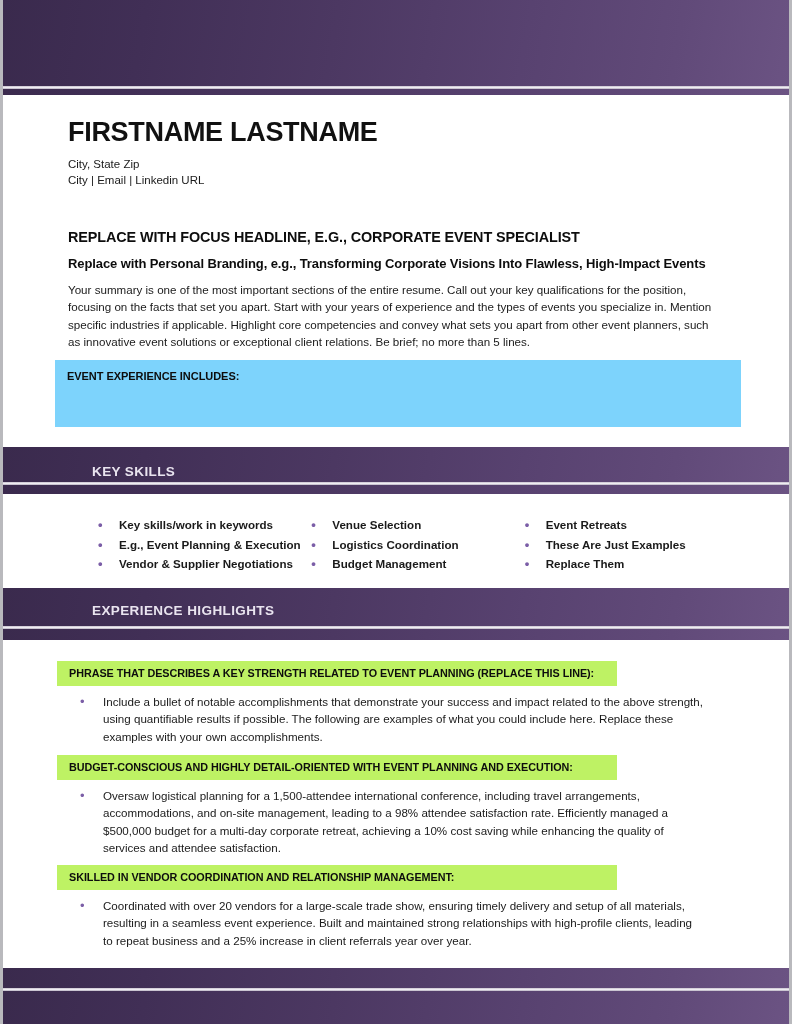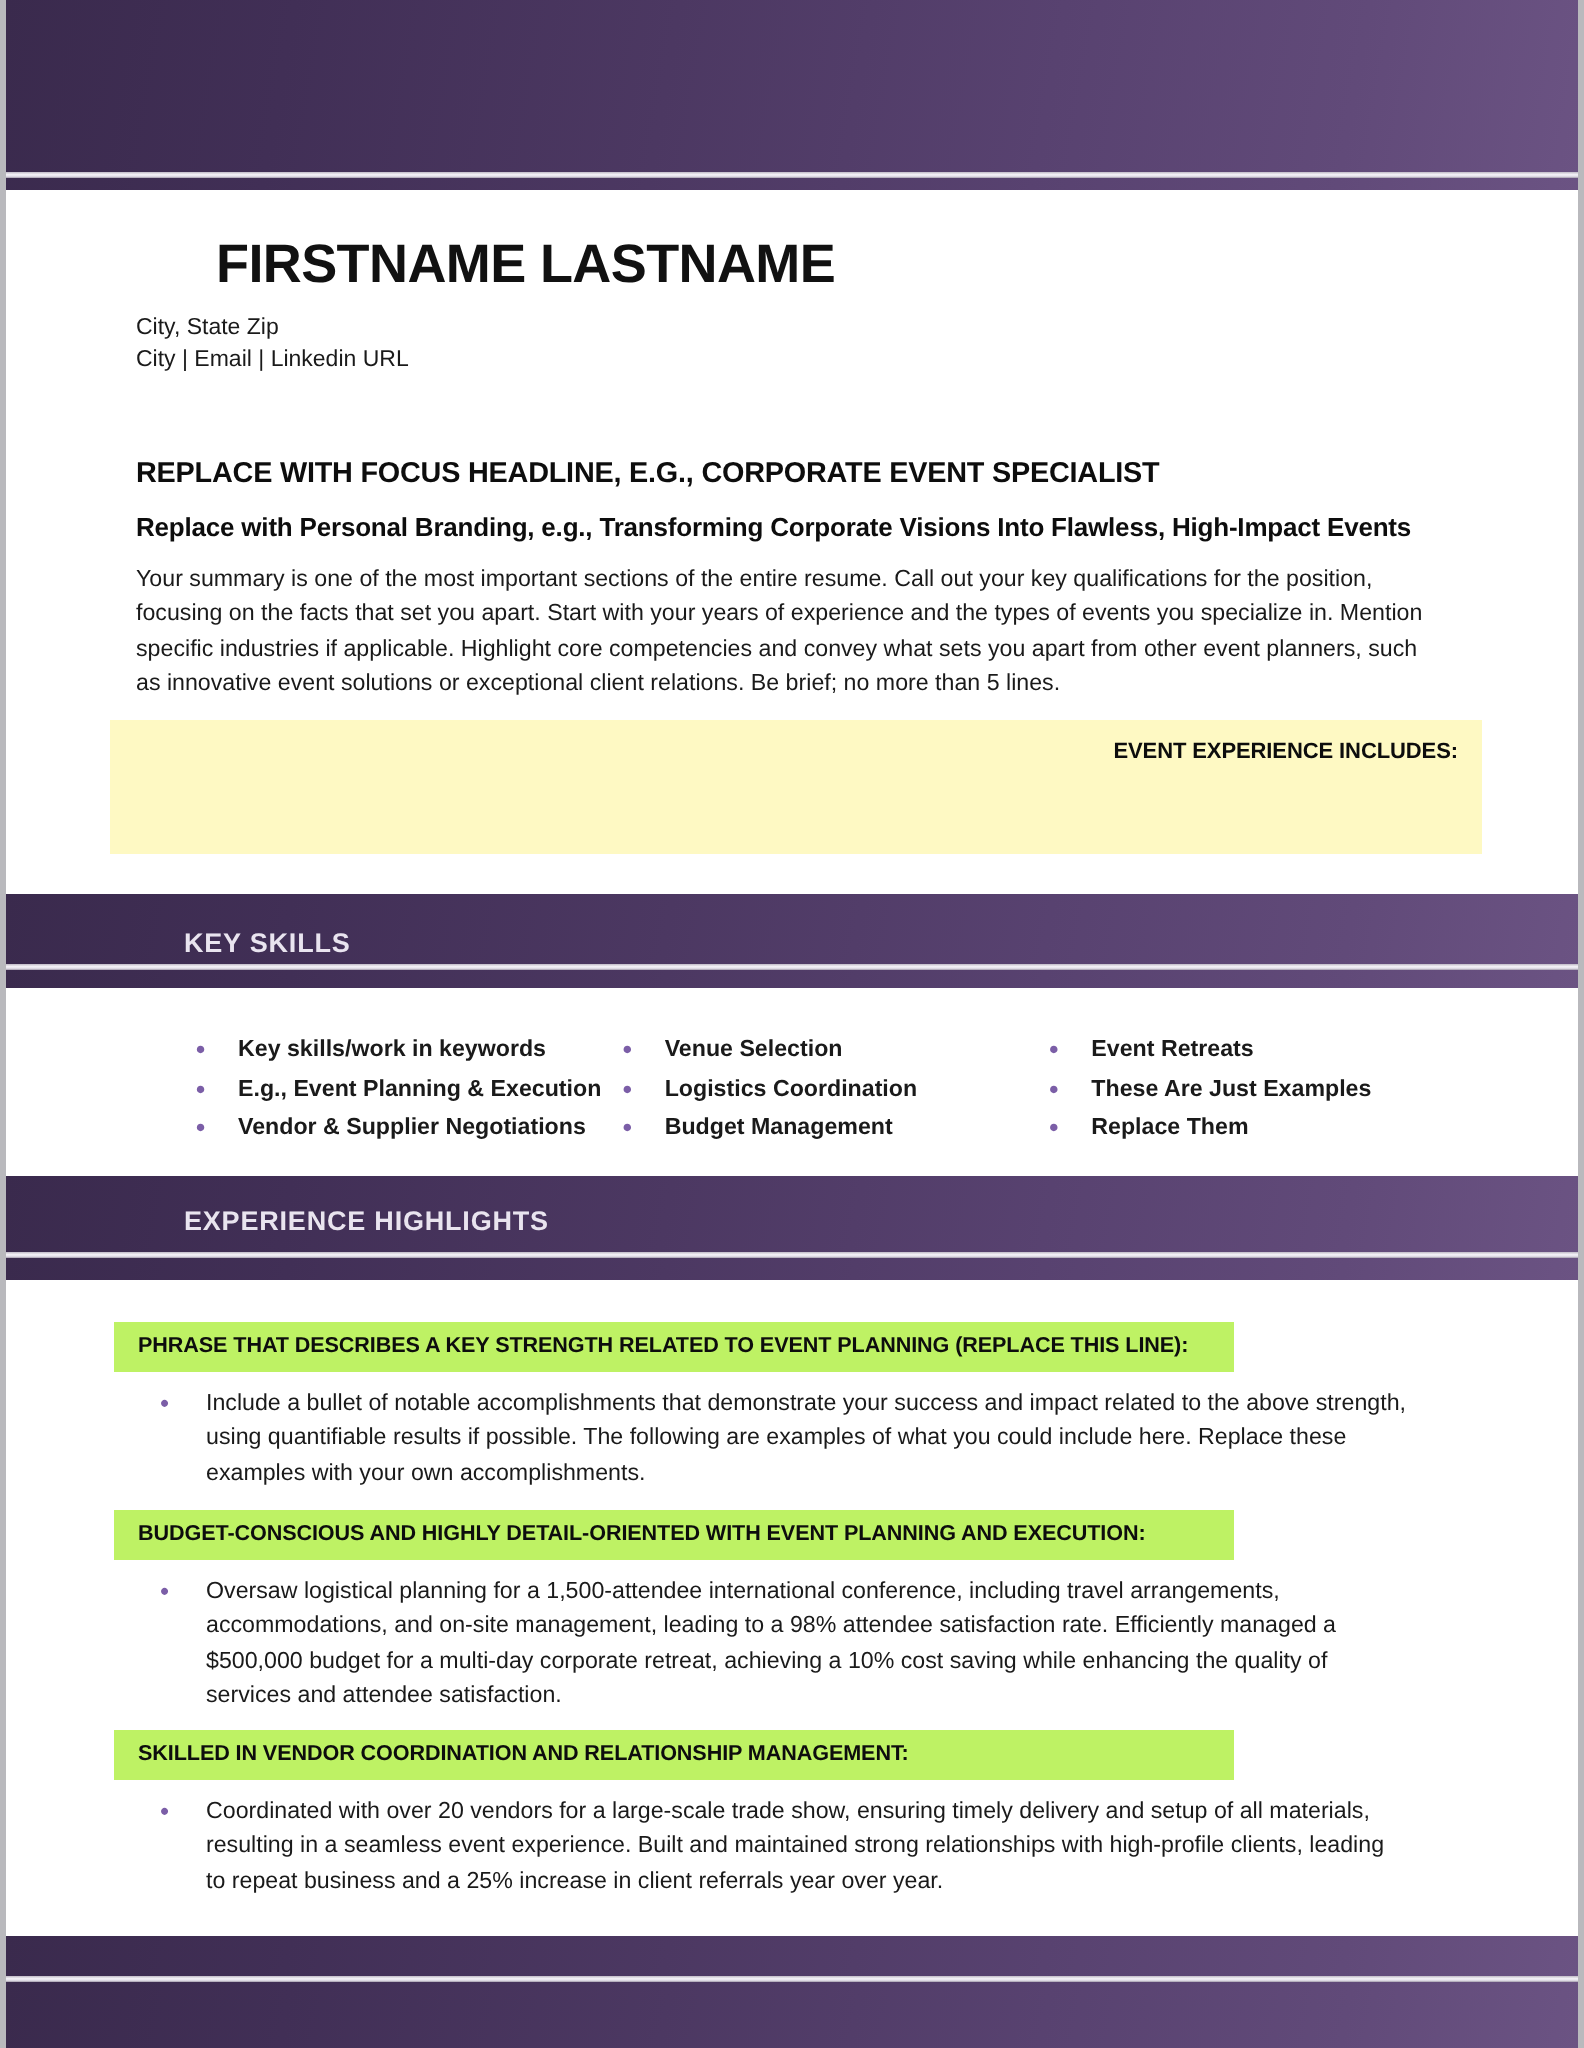--- a/index.html
+++ b/index.html
@@ -42,21 +42,20 @@
   #foot-band  { top: 968px; height: 22px; }
   #foot-line  { top: 988px; }
   #foot-band2 { top: 991px; height: 33px; }
 
   
   #name-block { position: absolute; left: 65px; top: 118px; }
   #full-name {
     font-size: 27px; font-weight: bold; letter-spacing: -0.3px;
     color: #111111; line-height: 1.06;
     font-family: "Liberation Sans", sans-serif;
-    margin-left: 40px;
   }
   #contact-city, #contact-line {
     font-size: 11.5px; color: #1a1a1a; line-height: 1.42;
   }
   #contact-city { margin-top: 9px; }
 
   
   #traits { position: absolute; left: 398px; top: 78px; width: 352px; height: 112px; }
 
   
@@ -69,23 +68,22 @@
     font-size: 13px; font-weight: bold; color: #0d0d0d; letter-spacing: -0.1px;
   }
   #summary {
     position: absolute; left: 65px; top: 281px; width: 645px;
     font-size: 11.6px; color: #1a1a1a; line-height: 1.49; text-align: left;
   }
 
   
   #event-box {
     position: absolute; left: 52px; top: 360px; width: 686px; height: 67px;
-    background: #fef9c3;
+    background: #7dd3fc;
     padding: 10px 12px 0 12px;
-    text-align: right;
   }
   #event-box-title { font-size: 11px; font-weight: bold; color: #0d0d0d; letter-spacing: -0.05px; }
   #event-box-list { margin-top: 9px; font-size: 11.5px; color: #1a1a1a; line-height: 1.42; }
 
   
   .band-title {
     position: absolute;
     color: #e9e4ef;
     font-size: 13.5px; font-weight: bold; letter-spacing: 0.4px;
     z-index: 3;

